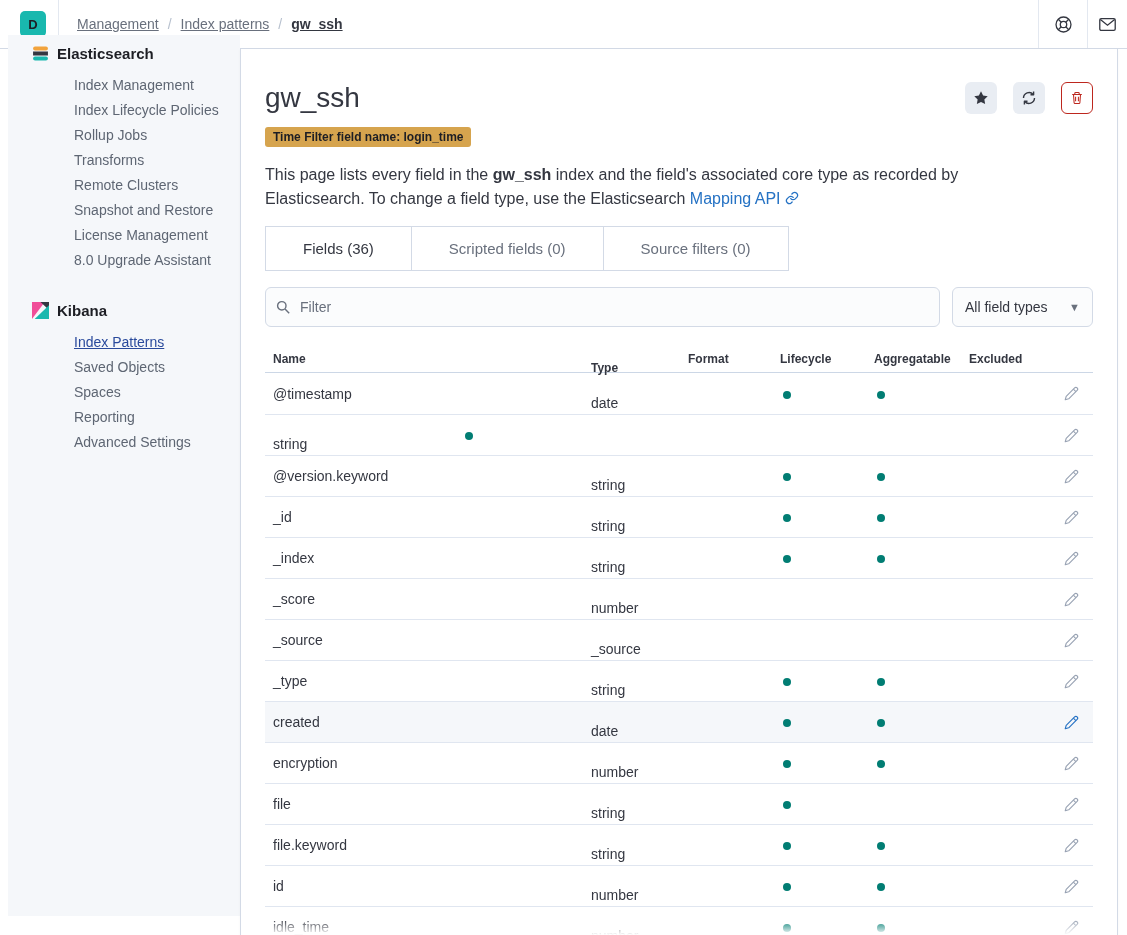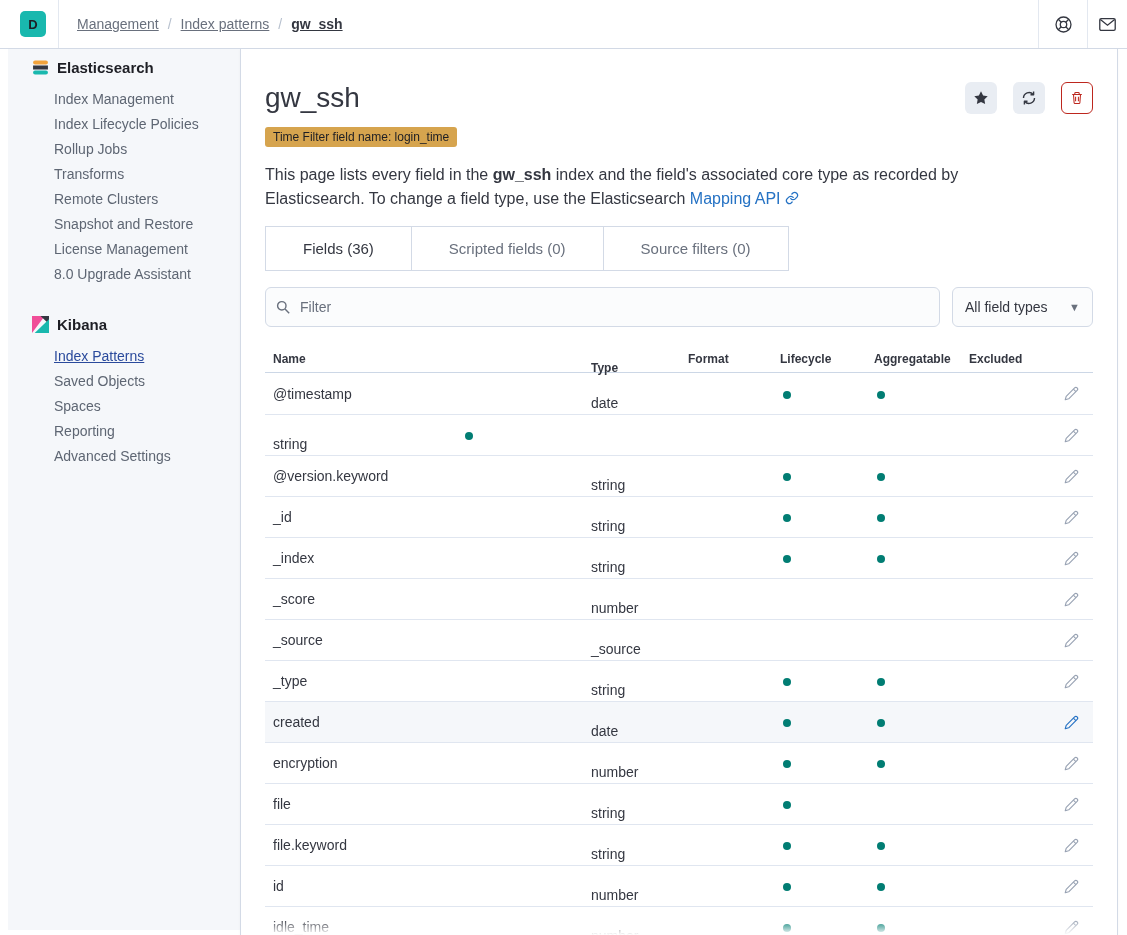--- a/index.html
+++ b/index.html
@@ -15,44 +15,44 @@
   .tb-div-left { width:1px; height:48px; background:#E3E8F0; margin-left:12px; }
   .breadcrumb { display:flex; align-items:center; margin-left:18px; font-size:14px; color:#69707D; }
   .bc-sep { margin:0 9px; color:#B7C0CE; }
   .bc-item { cursor:default;text-decoration:underline; }
   .bc-last { color:#343741; font-weight:700; }
   .tb-right { margin-left:auto; display:flex; align-items:center; height:100%; }
   .tb-iconbtn { width:48px; height:48px; display:flex; align-items:center; justify-content:center; color:#343741; }
   .tb-right .tb-iconbtn:last-child { width:39px; }
 
   
-  .sidebar { position:absolute; left:8px; top:49px; width:232px; height:881px; background:#F5F7FA; padding:10px 0 0 24px; }
+  .sidebar { position:absolute; left:8px; top:35px; width:232px; height:881px; background:#F5F7FA; padding:10px 0 0 24px; }
   .side-section { margin-bottom:30px; }
   .side-head { display:flex; align-items:center; gap:8px; margin-bottom:10px; }
   .side-title { font-size:15px; font-weight:700; color:#1D1E24; }
   .side-list { list-style:none; padding-left:22px; }
-  .side-list li { font-size:14px; color:#5E6673; padding:4.5px 0; cursor:pointer; }
+  .side-list li { font-size:14px; color:#5E6673; padding:4.5px 0; cursor:pointer;margin-left:20px; }
   .side-list li.active { color:#2A4A9C; text-decoration:underline; }
 
   
   .card { position:absolute; left:240px; top:49px; width:878px; height:886px; background:#fff;
           border-left:1px solid #D3DAE6; border-right:1px solid #D3DAE6; padding:32px 24px 0 24px;
           box-shadow:0 1px 3px rgba(0,0,0,0.04); }
   .card::after { content:''; position:absolute; left:1px; right:1px; bottom:0; height:16px;
                  background:linear-gradient(rgba(255,255,255,0), #fff); pointer-events:none; }
 
   .title-row { display:flex; align-items:flex-start; }
   .page-title { font-size:28px; line-height:34px; font-weight:400; color:#343741; }
   .actions { margin-left:auto; display:flex; gap:16px; margin-top:1px; }
   .act-btn { width:32px; height:32px; border-radius:6px; background:#E9EDF3; border:none;
              display:flex; align-items:center; justify-content:center; cursor:pointer; }
   .act-btn.danger { background:#fff; border:1px solid #BD271E; }
 
   .badge { display:inline-block; margin-top:12px; background:#D6A44E; color:#1D1E24;
-           font-size:12px; font-weight:400; padding:3px 8px; border-radius:3px; }
+           font-size:12px; font-weight:700; padding:3px 8px; border-radius:3px; }
 
   .desc { margin-top:16px; font-size:16px; line-height:24px; color:#343741; max-width:745px; }
   .desc b { font-weight:700; }
   .desc .link { color:#2572C4; cursor:pointer; }
   .desc .link-icon { display:inline-block; vertical-align:-1px; margin-left:4px; color:#2572C4; }
 
   .tabs { display:inline-flex; border:1px solid #D3DAE6; margin-top:14px; background:#fff; }
   .tab { padding:13px 37px; font-size:15px; color:#69707D; cursor:pointer; }
   .tab + .tab { border-left:1px solid #D3DAE6; }
   .tab-active { color:#343741; }

